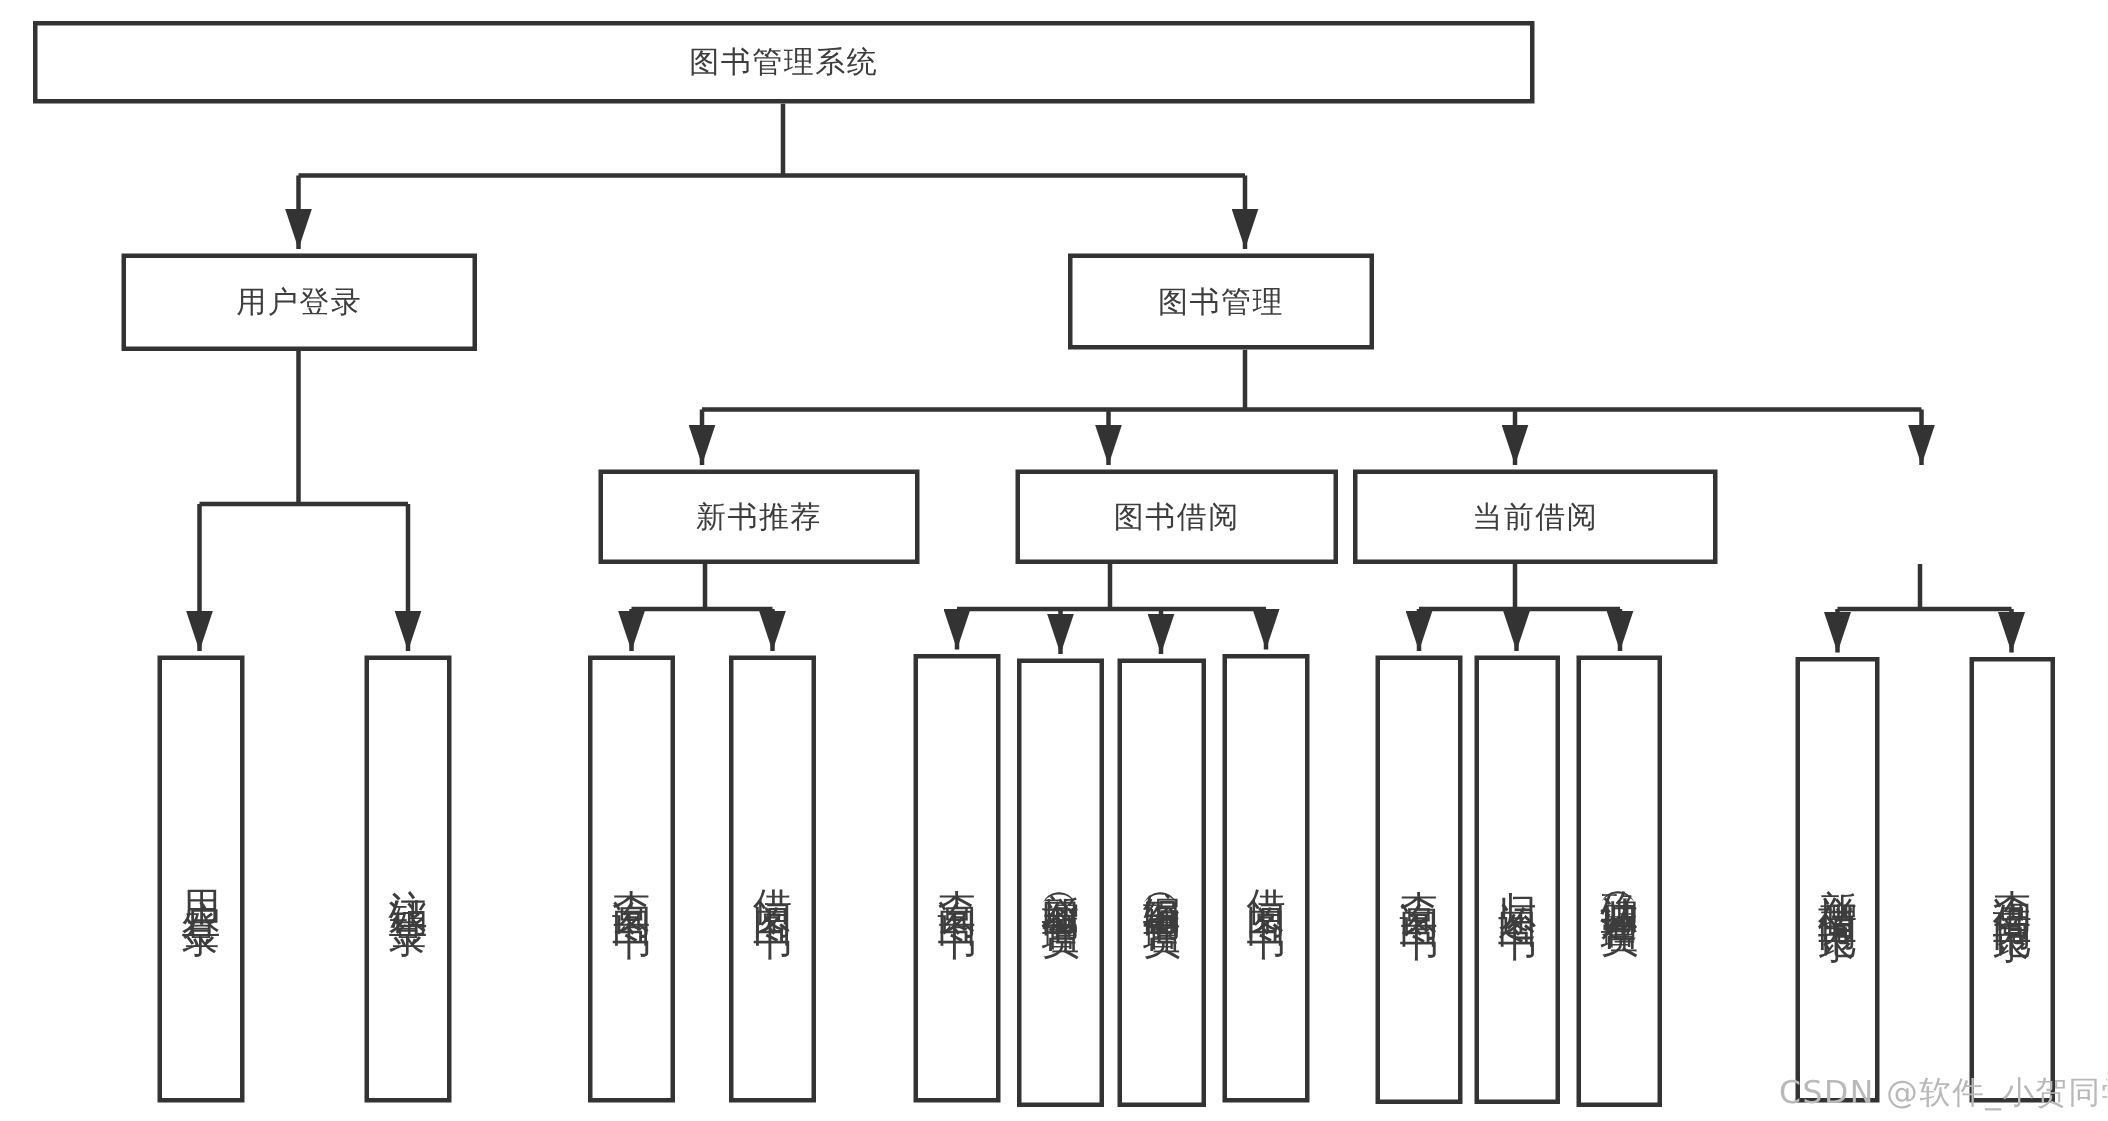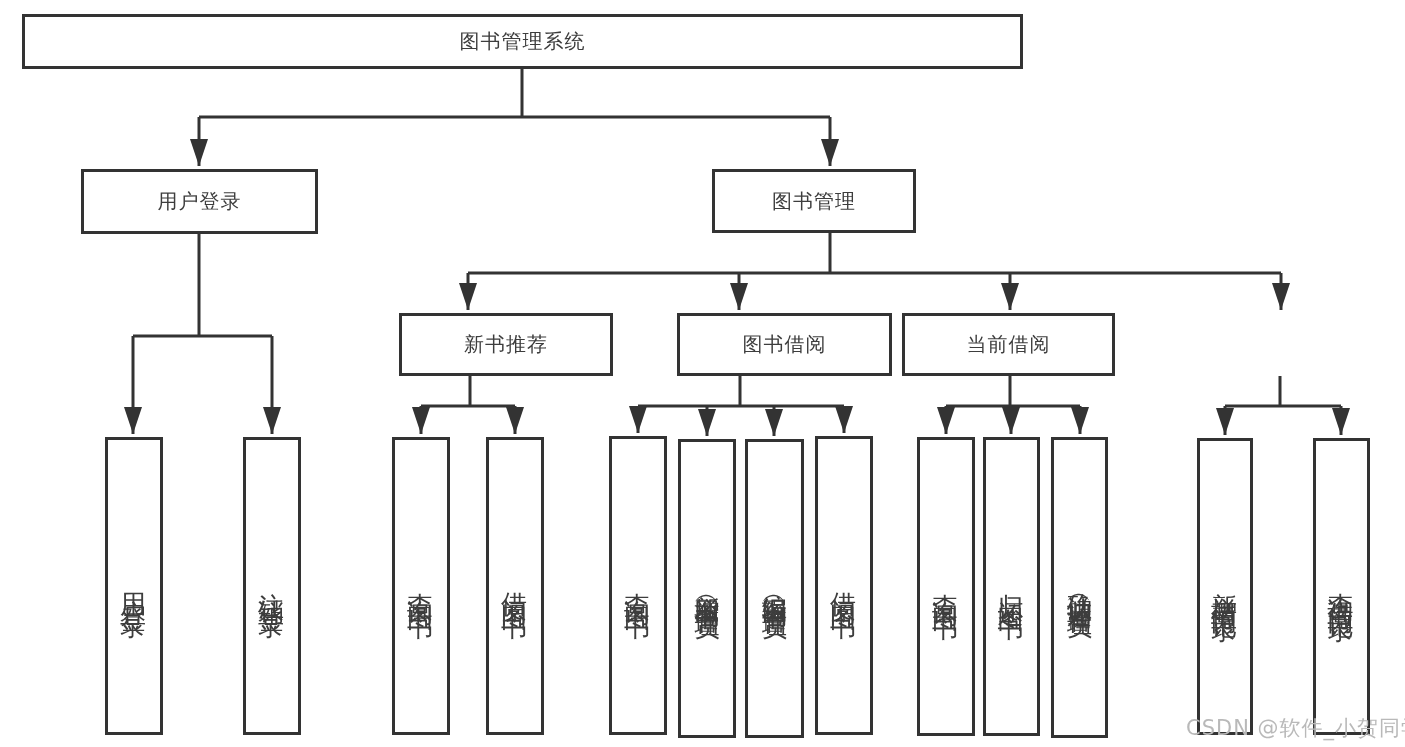--- a/index.html
+++ b/index.html
@@ -80,21 +80,21 @@
     <path d="M1341,406 V435" marker-end="url(#arrow)"></path>
   </svg>
 
   <div class="hbox" style="left:22px;top:14px;width:1001px;height:55px;">图书管理系统</div>
 
   <div class="hbox" style="left:81px;top:169px;width:237px;height:65px;">用户登录</div>
   <div class="hbox" style="left:712px;top:169px;width:204px;height:64px;">图书管理</div>
 
   <div class="hbox" style="left:363px;top:313px;width:214px;height:63px;margin-left:36px;">新书推荐</div>
   <div class="hbox" style="left:636px;top:313px;width:215px;height:63px;margin-left:41px;">图书借阅</div>
-  <div class="hbox" style="left:902px;top:313px;width:213px;height:63px;">当前借阅</div>
+  <div class="hbox" style="left:902px;top:313px;width:243px;height:63px;">当前借阅</div>
 
   <div class="vbox" style="left:105px;top:437px;width:58px;height:298px;">用户登录</div>
   <div class="vbox" style="left:243px;top:437px;width:58px;height:298px;">注销登录</div>
 
   <div class="vbox" style="left:392px;top:437px;width:58px;height:298px;">查询图书</div>
   <div class="vbox" style="left:486px;top:437px;width:58px;height:298px;">借阅图书</div>
 
   <div class="vbox" style="left:609px;top:436px;width:58px;height:299px;">查询图书</div>
   <div class="vbox tight" style="left:678px;top:439px;width:58px;height:299px;">新增图书（管理员）</div>
   <div class="vbox tight" style="left:745px;top:439px;width:59px;height:299px;">编辑图书（管理员）</div>

